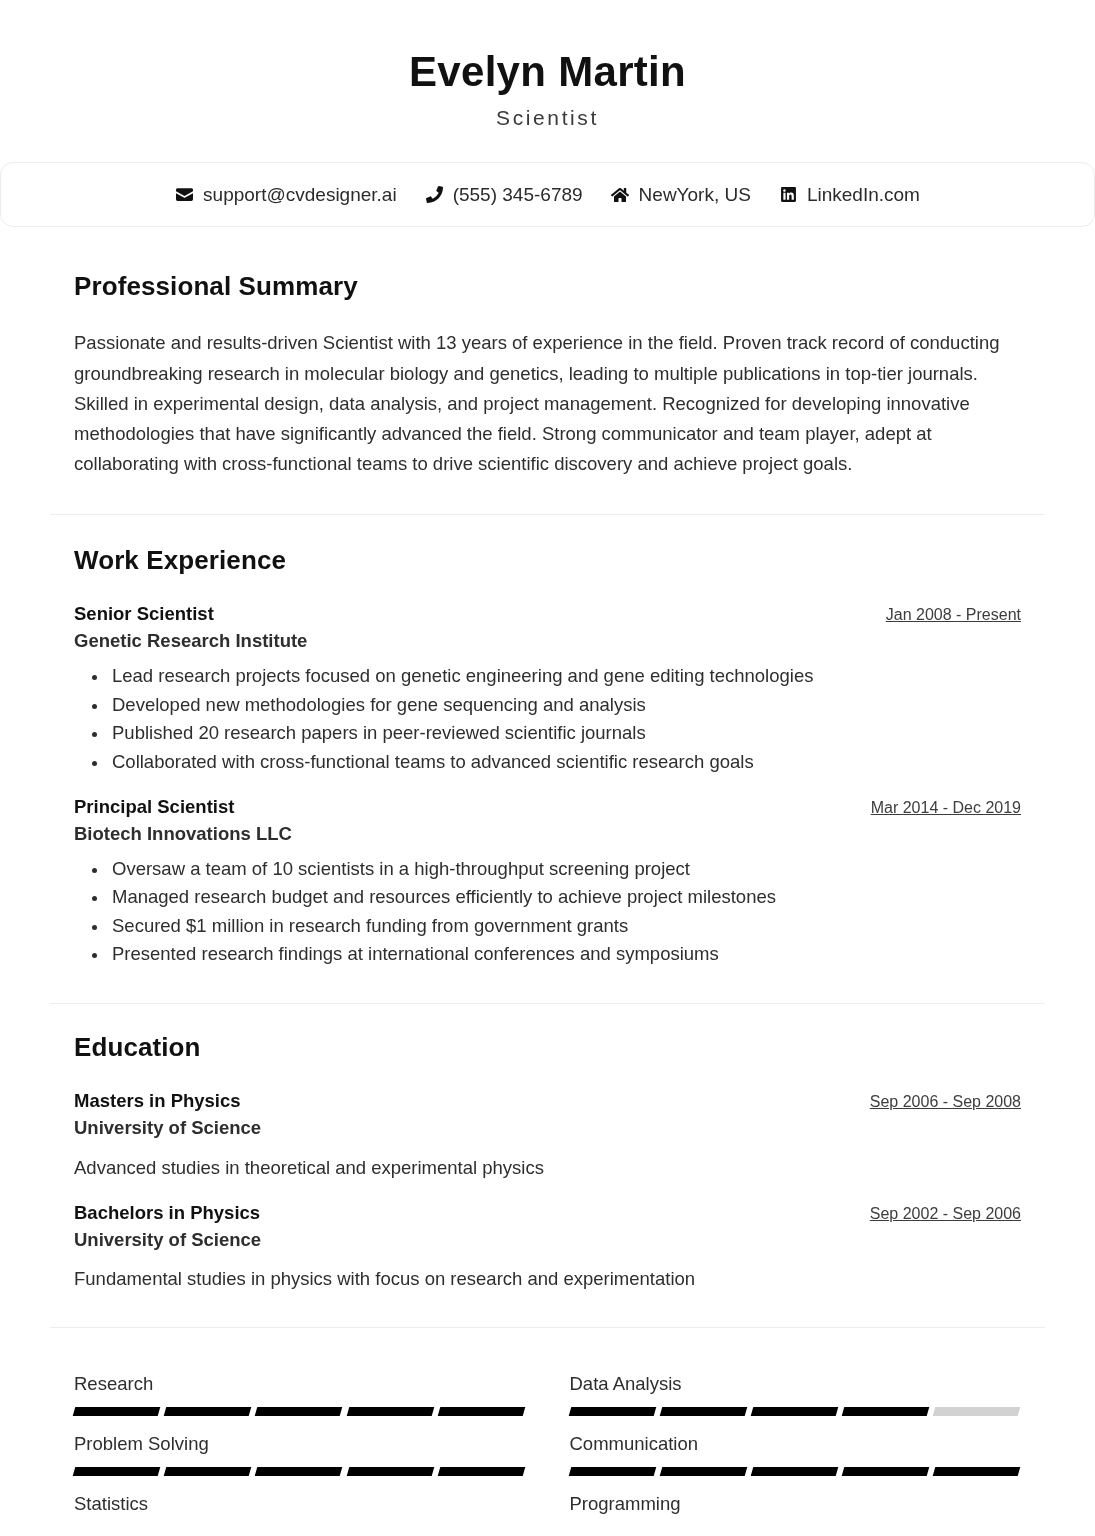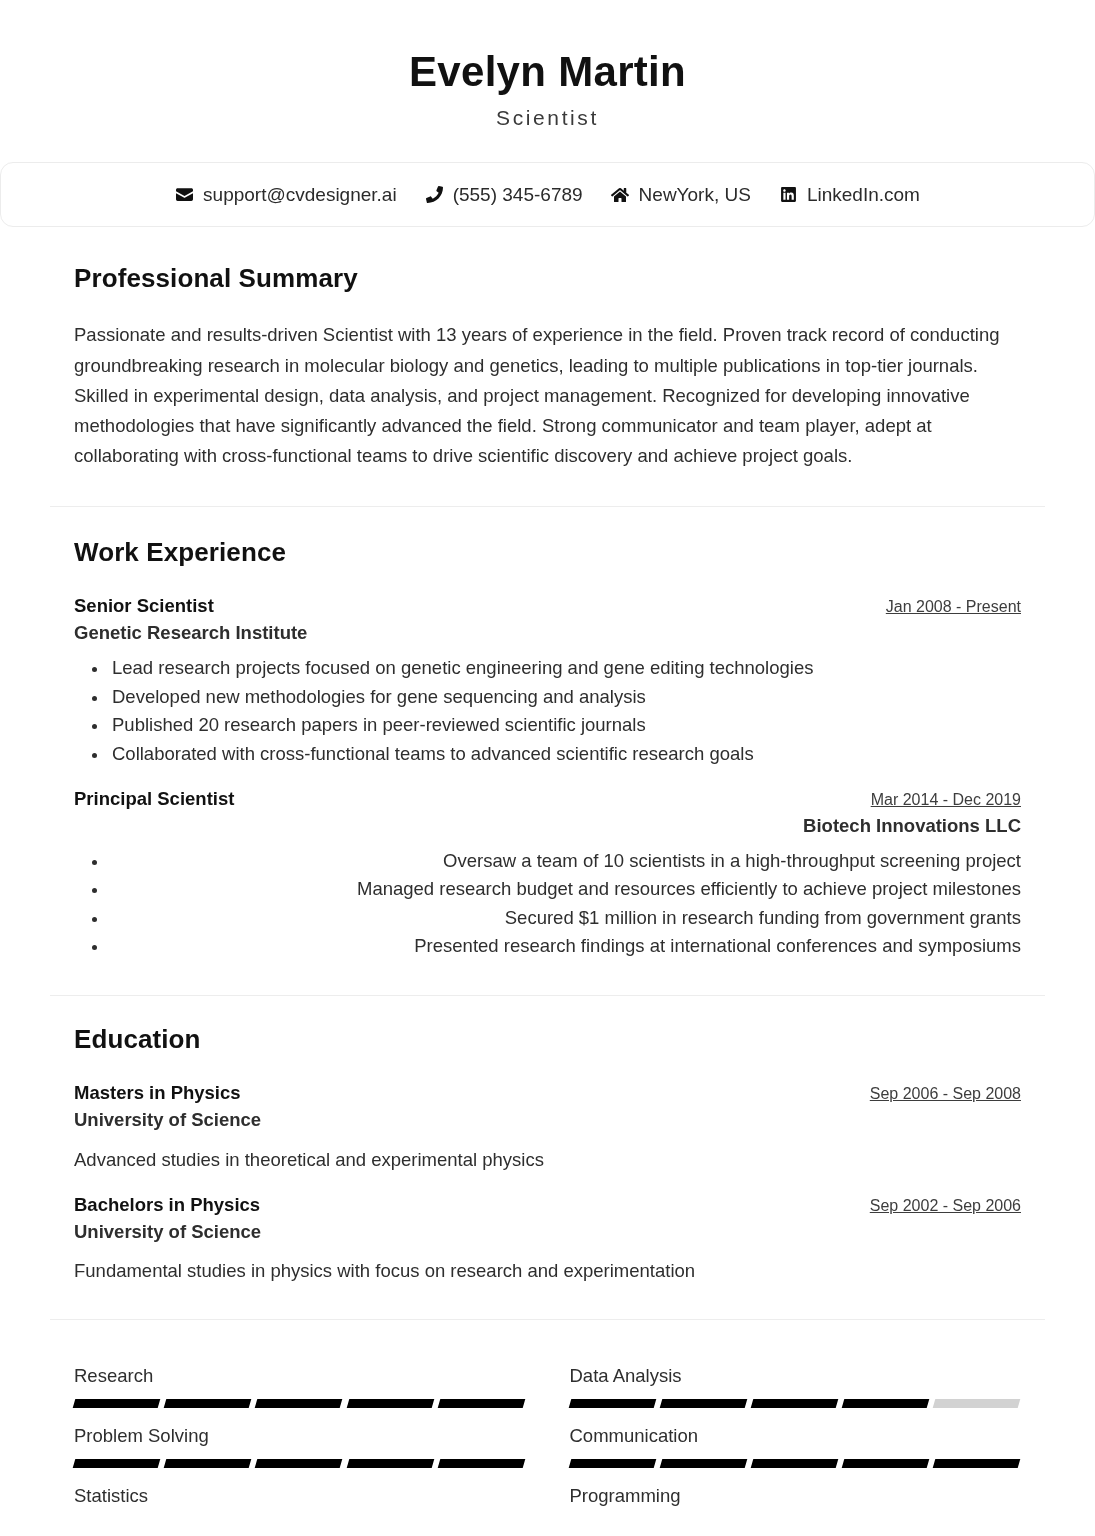--- a/index.html
+++ b/index.html
@@ -41,21 +41,21 @@
     font-size: 21px;
     font-weight: 400;
     letter-spacing: 2.6px;
     color: #3a3a3a;
     margin: 10px 0 0 0;
     line-height: 1.2;
   }
 
   
   .contact-bar {
-    margin: 6px 0 0 0;
+    margin: 6px 0 8px 0;
     border: 1px solid #ececec;
     border-radius: 13px;
     padding: 22px 10px;
     display: flex;
     justify-content: center;
     align-items: center;
     gap: 28px;
     flex-wrap: wrap;
   }
   .contact-item {
@@ -256,21 +256,21 @@
       </div>
       <div class="entry-org">Genetic Research Institute</div>
       <ul class="bullets">
         <li>Lead research projects focused on genetic engineering and gene editing technologies</li>
         <li>Developed new methodologies for gene sequencing and analysis</li>
         <li>Published 20 research papers in peer-reviewed scientific journals</li>
         <li>Collaborated with cross-functional teams to advanced scientific research goals</li>
       </ul>
     </div>
 
-    <div class="entry" style="margin-top:21px;text-align:right;">
+    <div class="entry" style="margin-top:21px;">
       <div class="entry-head">
         <div class="entry-role">Principal Scientist</div>
         <div class="entry-date">Mar 2014 - Dec 2019</div>
       </div>
       <div class="entry-org">Biotech Innovations LLC</div>
       <ul class="bullets">
         <li>Oversaw a team of 10 scientists in a high-throughput screening project</li>
         <li>Managed research budget and resources efficiently to achieve project milestones</li>
         <li>Secured $1 million in research funding from government grants</li>
         <li>Presented research findings at international conferences and symposiums</li>

